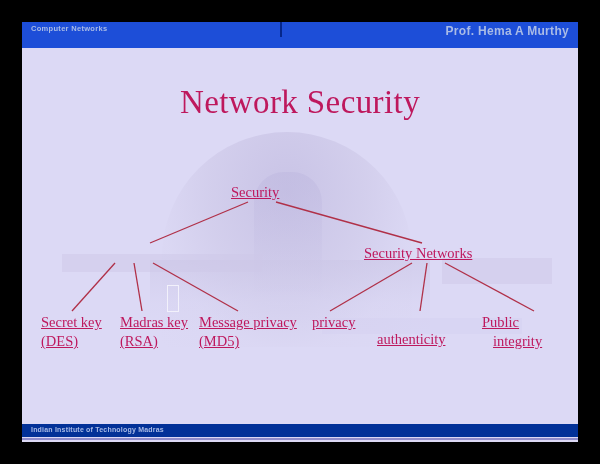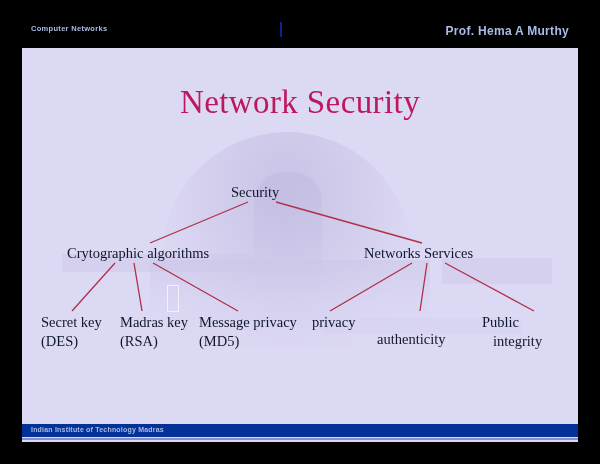--- a/index.html
+++ b/index.html
@@ -70,21 +70,21 @@
   .wm-b1 { left: 40px;  top: 232px; width: 200px; height: 18px; }
   .wm-b2 { left: 420px; top: 236px; width: 110px; height: 26px; }
   .wm-b3 { left: 300px; top: 296px; width: 200px; height: 16px; background: rgba(214,210,240,0.55); }
 
   
   #topbar {
     position: absolute;
     left: 0; top: 0;
     width: 556px;
     height: 26px;
-    background: #000000;
+    background: #1d4ed8;
   }
   #topbar .tb-divider {
     position: absolute;
     left: 258px; top: 0;
     width: 2px; height: 15px;
     background: #05268a;
   }
   #topbar .tb-left {
     position: absolute;
     left: 9px; top: 2px;
@@ -147,23 +147,24 @@
     letter-spacing: 0.4px;
     white-space: nowrap;
     margin-top: 9px;
   }
 
   
   .node {
     position: absolute;
     font-family: "Liberation Serif", serif;
     font-size: 14.5px;
-    color: #0f172a;
+    color: #be185d;
     white-space: nowrap;
     line-height: 1.32;
+    text-decoration: underline;
   }
   .node .l2 { display: block; }
   .node .l2.indent { padding-left: 11px; }
 
   #node-security            { left: 209px; top: 161px; }
   #node-crypto              { left: 45px;  top: 222px; }
   #node-services            { left: 342px; top: 222px; }
   #node-secret-key          { left: 19px;  top: 291px; }
   #node-public-key          { left: 98px;  top: 291px; }
   #node-message-digest      { left: 177px; top: 291px; }
@@ -231,26 +232,23 @@
 
       <line x1="423" y1="241" x2="512" y2="289" stroke="#b03048" stroke-width="1.3"></line>
     </svg>
 
     <div id="artifact-rect"></div>
 
     <div class="node" id="node-security">
       <span>Security</span>
     </div>
 
-    <div class="node" id="node-crypto">
-      <span>Crytographic algorithms</span>
-    </div>
 
     <div class="node" id="node-services">
-      <span>Networks Services</span>
+      <span>Security Networks</span>
     </div>
 
     <div class="node" id="node-secret-key">
       <span class="l2">Secret key</span>
       <span class="l2">(DES)</span>
     </div>
 
     <div class="node" id="node-public-key">
       <span class="l2">Madras key</span>
       <span class="l2">(RSA)</span>

